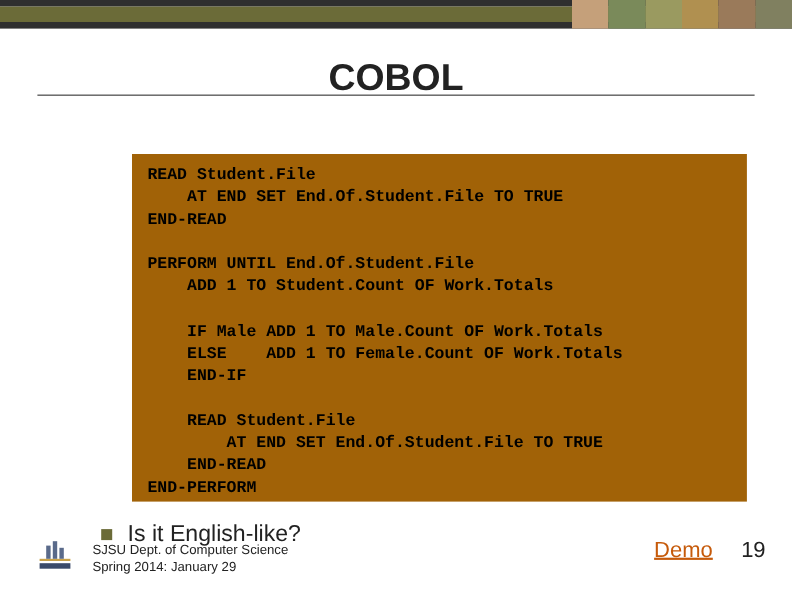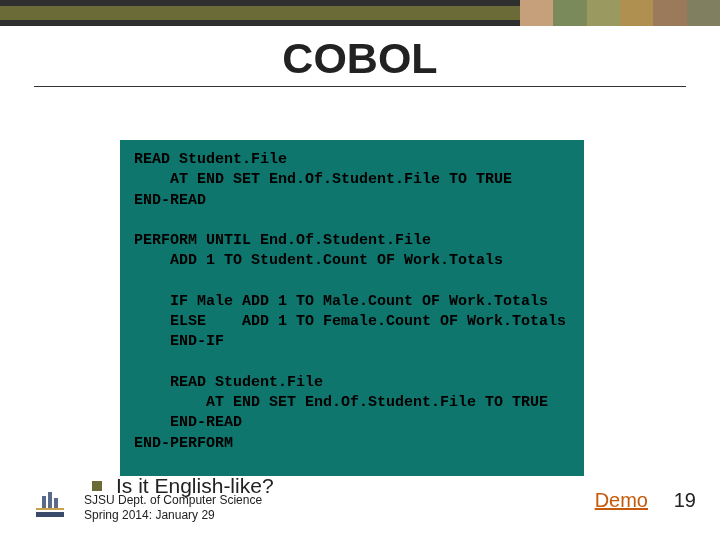--- a/index.html
+++ b/index.html
@@ -18,40 +18,40 @@
   }
   .accent-strip > div { flex: 1; height: 100%; }
   .a1 { background: #c5a07a; }
   .a2 { background: #7a8a5a; }
   .a3 { background: #9a9a60; }
   .a4 { background: #b09050; }
   .a5 { background: #9a7a5a; }
   .a6 { background: #808060; }
 
   .title {
-    position: absolute; top: 34px; left: 0; right: 0;
-    text-align: center; font-size: 43px; color: #222;
+    position: absolute; top: 52px; left: 0; right: 0;
+    text-align: center; font-size: 34px; color: #222;
   }
   .title-rule {
     position: absolute; top: 86px; left: 34px; right: 34px;
     border-top: 1px solid #333;
   }
 
   .bullet1 {
     position: absolute; top: 106px; left: 52px;
     display: flex; align-items: center; gap: 16px;
   }
   .sq-open {
     width: 12px; height: 12px; border: 2px solid #6b6b38; display: inline-block;
   }
   .bullet1-text { font-size: 24px; color: #222; }
 
   .code-box {
-    position: absolute; top: 140px; left: 120px; width: 464px;
-    background: #0f766e; padding: 10px 14px 22px 14px;
+    position: absolute; top: 140px; left: 120px; width: 559px;
+    background: #a16207; padding: 10px 14px 2px 14px;
     font-family: "Courier New", Courier, monospace;
     font-size: 15px; font-weight: bold; line-height: 1.35;
     white-space: pre; color: #000;
   }
 
   .bullet2 {
     position: absolute; top: 436px; left: 92px;
     display: flex; align-items: center; gap: 14px; margin-top: 38px;
   }
   .sq-solid {

